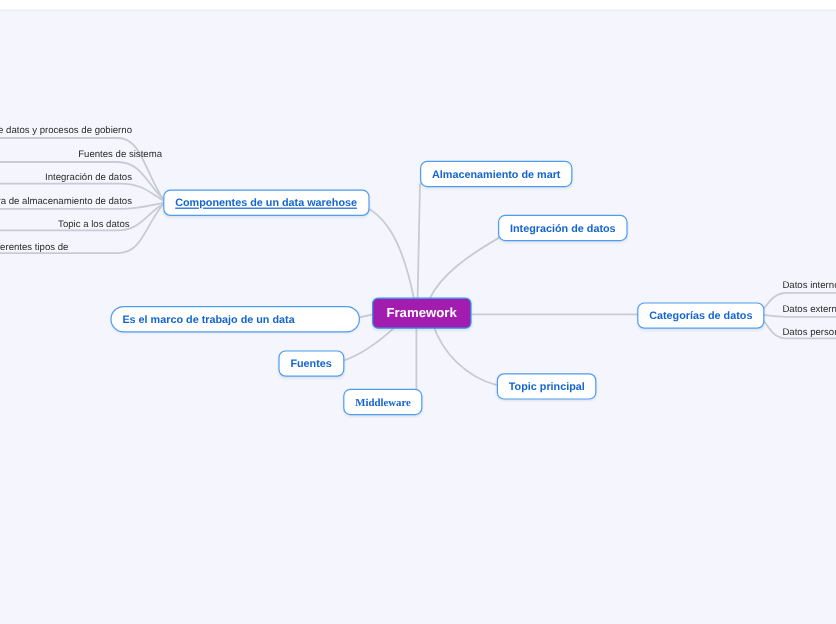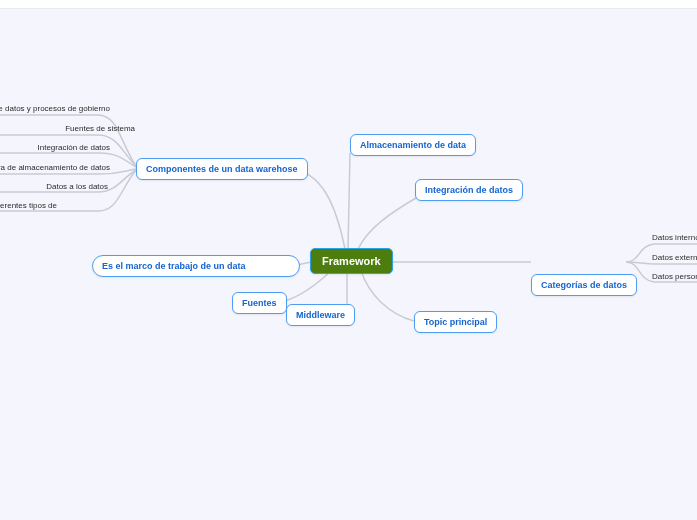--- a/index.html
+++ b/index.html
@@ -28,21 +28,21 @@
     font-weight: bold;
     font-size: 9px;
     line-height: 12px;
     padding: 4px 9px;
     white-space: nowrap;
     box-sizing: border-box;
     box-shadow: 0 1px 2px rgba(60,80,120,0.10);
     cursor: pointer;
   }
   .node.root {
-    background: #4d7c0f;
+    background: #a21caf;
     border-color: #2aa2e8;
     color: #ffffff;
     font-size: 11px;
     line-height: 14px;
     padding: 5px 11px;
     border-radius: 5px;
   }
   .node.multiline { white-space: normal; width: 208px; border-radius: 16px; }
   .node.multiline span { display: block; }
   .leaf {
@@ -80,40 +80,40 @@
     <path d="M0,211 H98 C118,211 120,190 136,170"></path>
 
     <path d="M626,262 C640,262 638,246 654,244 H697"></path>
     <path d="M626,262 C638,262 644,264 654,264 H697"></path>
     <path d="M626,262 C640,262 638,280 654,282 H697"></path>
   </g>
 </svg>
 
 <div class="node root" style="left:310px; top:248px;">Framework</div>
 
-<div class="node" style="left:350px; top:134px;">Almacenamiento de data</div>
+<div class="node" style="left:350px; top:134px;">Almacenamiento de mart</div>
 
 <div class="node" style="left:415px; top:179px;">Integración de datos</div>
 
-<div class="node" style="left:531px; top:252px;margin-top:22px;">Categorías de datos</div>
+<div class="node" style="left:531px; top:252px;">Categorías de datos</div>
 
 <div class="node" style="left:414px; top:311px;">Topic principal</div>
 
-<div class="node" style="left:286px; top:304px;">Middleware</div>
+<div class="node" style="left:286px; top:324px;font-family:Liberation Serif, serif;">Middleware</div>
 
 <div class="node" style="left:232px; top:292px;">Fuentes</div>
 
 <div class="node multiline" style="left:92px; top:255px;">
   <span>Es el marco de trabajo de un data</span>
 </div>
 
-<div class="node" style="left:136px; top:158px;">Componentes de un data warehose</div>
+<div class="node" style="left:136px; top:158px;text-decoration:underline;">Componentes de un data warehose</div>
 
 <div class="leaf" style="right:587px; top:104px;">alidad de datos y procesos de gobierno</div>
 <div class="leaf" style="right:562px; top:124px;">Fuentes de sistema</div>
 <div class="leaf" style="right:587px; top:143px;">Integración de datos</div>
 <div class="leaf" style="right:587px; top:163px;">quitectura de almacenamiento de datos</div>
-<div class="leaf" style="right:589px; top:182px;">Datos a los datos</div>
+<div class="leaf" style="right:589px; top:182px;">Topic a los datos</div>
 <div class="leaf" style="right:640px; top:201px;">os diferentes tipos de</div>
 
 <div class="leaf" style="left:652px; top:233px;">Datos internos</div>
 <div class="leaf" style="left:652px; top:253px;">Datos externos</div>
 <div class="leaf" style="left:652px; top:272px;">Datos personales</div>
 
 </body></html>

